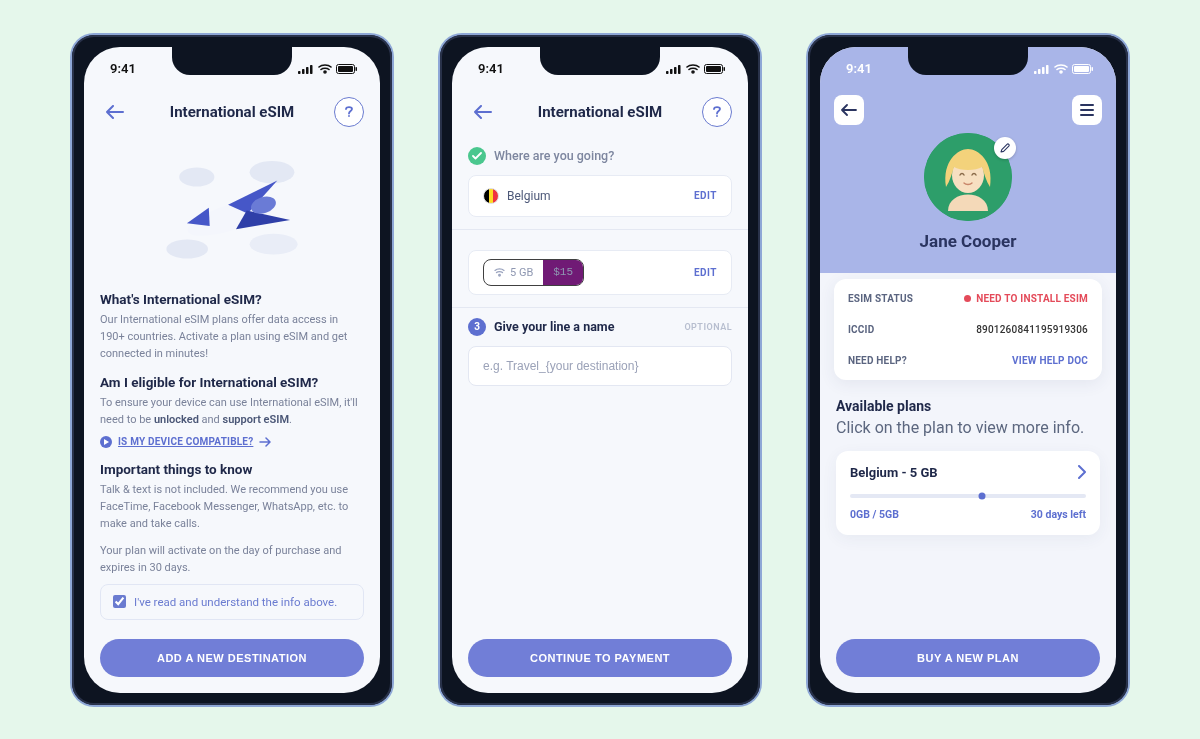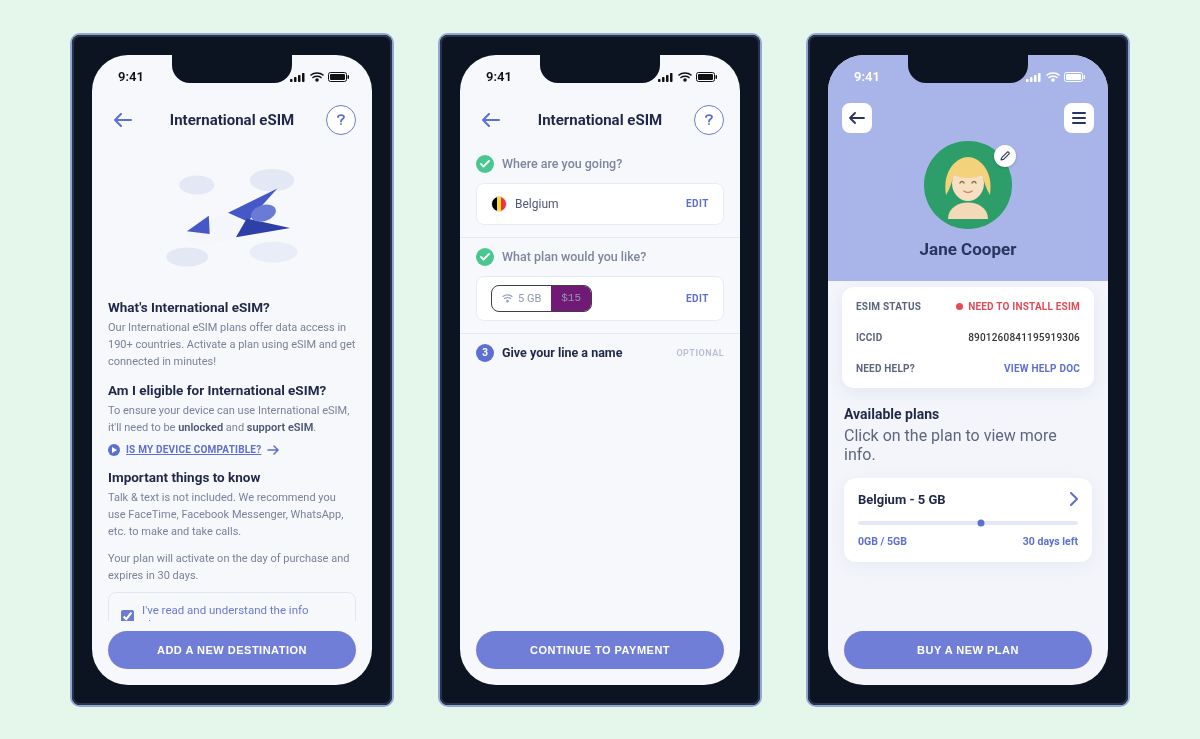--- a/index.html
+++ b/index.html
@@ -10,22 +10,22 @@
     height: 739px;
     display: flex;
     justify-content: center;
     align-items: center;
     gap: 48px;
   }
   .phone {
     width: 320px;
     height: 670px;
     background: #0d1421;
-    border-radius: 8px;
-    padding: 20px;
+    border-radius: 22px;
+    padding: 12px;
     position: relative;
     box-shadow: 0 0 0 2px #8ea7d6, inset 0 0 0 2px #29324a;
   }
   .screen {
     width: 100%;
     height: 100%;
     border-radius: 36px;
     overflow: hidden;
     background: #f6f8fc;
     position: relative;
@@ -364,47 +364,40 @@
             </span>
             <span>Where are you going?</span>
           </div>
           <div class="field-row">
             <span class="flag-be"></span>
             <span style="color:#4d5878">Belgium</span>
             <a class="edit-link">EDIT</a>
           </div>
         </div>
         <div class="step-section">
-          <div class="step-header">
-            <span class="step-badge done">
-              <svg width="10" height="8" viewBox="0 0 10 8">
-                  <path d="M1 4 L3.5 6.5 L9 1" stroke="#fff" stroke-width="1.8" fill="none" stroke-linecap="round" stroke-linejoin="round"></path>
-                </svg>
-            </span>
-            <span>What plan would you like?</span>
-          </div>
           <div class="field-row" style="padding:8px 14px">
             <div class="pill">
               <span class="seg">
                 <svg width="11" height="9" viewBox="0 0 11 9">
                     <path d="M5.5 8 C6 8 6.3 7.6 6.3 7.2 C6.3 6.7 6 6.4 5.5 6.4 C5 6.4 4.7 6.7 4.7 7.2 C4.7 7.6 5 8 5.5 8 Z M2.5 4.5 C4 3.2 7 3.2 8.5 4.5 M1 2.4 C3.3 0.4 7.7 0.4 10 2.4" stroke="#9ba4bf" stroke-width="1.3" fill="none" stroke-linecap="round"></path>
                   </svg>
                 <span>5 GB</span>
               </span>
               <span class="seg alt">$15</span>
             </div>
             <a class="edit-link">EDIT</a>
           </div>
         </div>
         <div class="step-section">
           <div class="step-header active">
             <span class="step-badge num">3</span>
             <span>Give your line a name</span>
             <span class="step-tag">OPTIONAL</span>
           </div>
+          <input class="text-input" placeholder="e.g. Travel_{your destination}" style="">
         </div>
       </div>
       <div class="bottom-dock">
         <button class="cta-btn">CONTINUE TO PAYMENT</button>
       </div>
     </div>
   </div>
 </div>
 
 <div class="phone">

